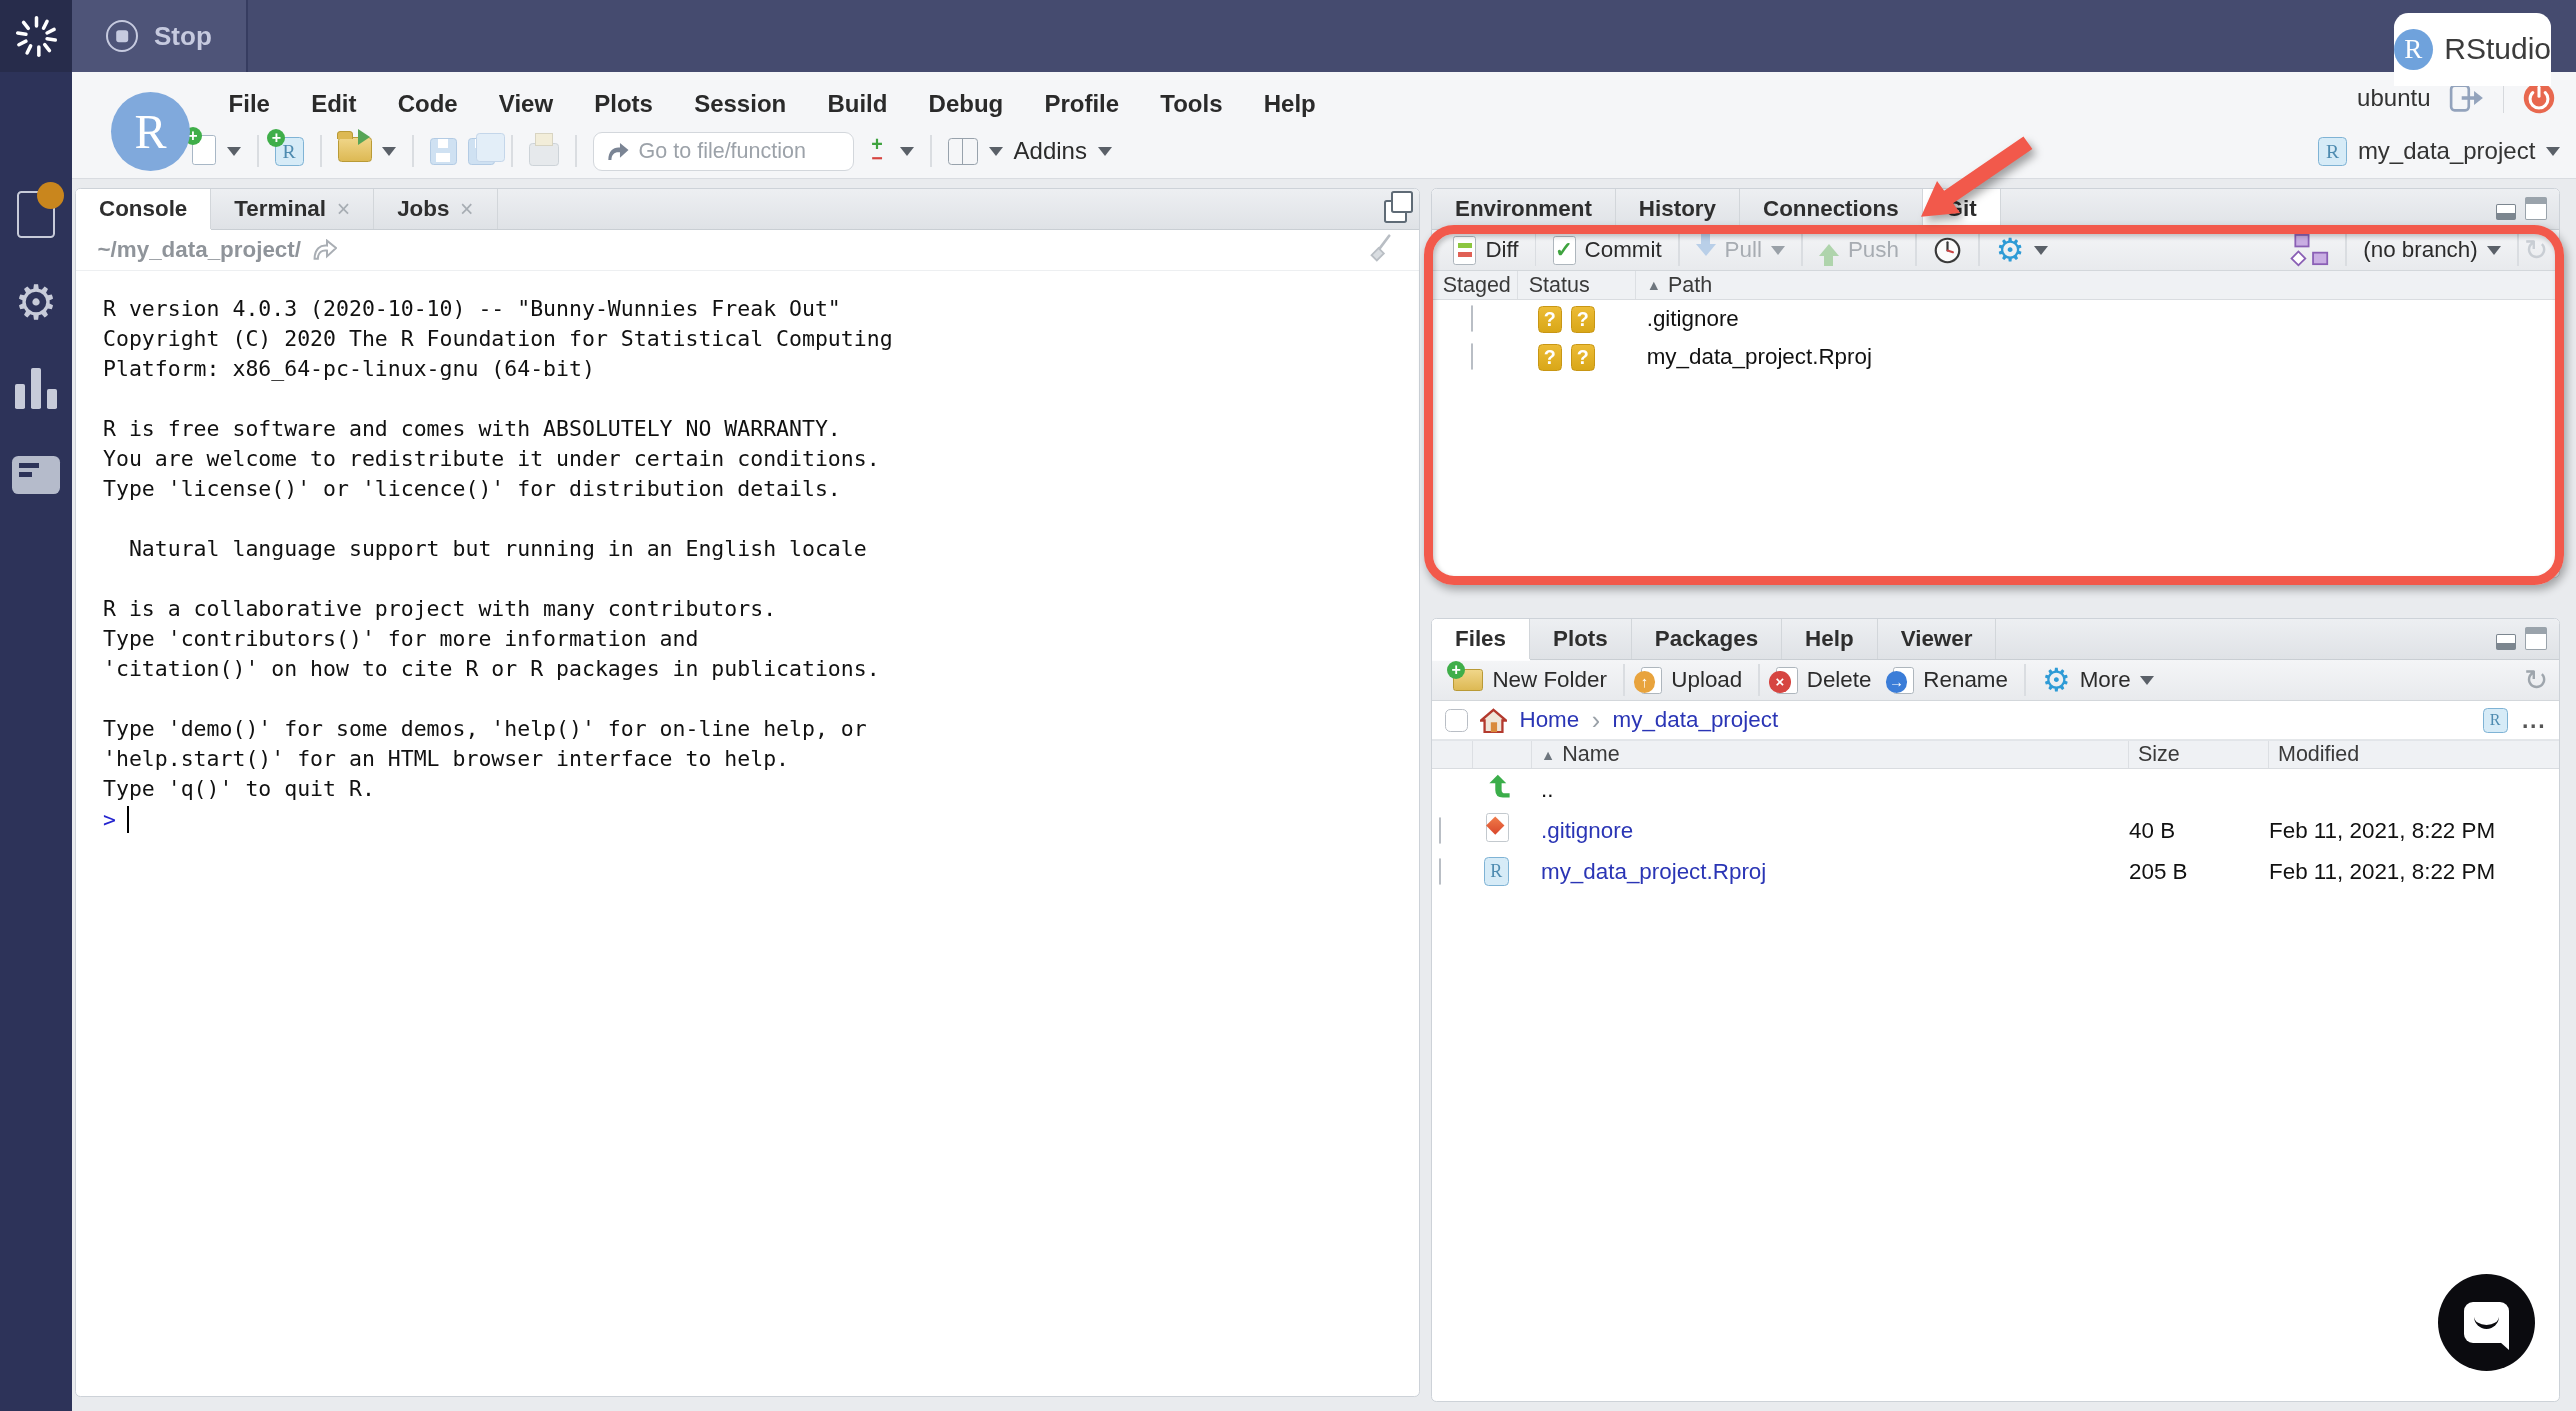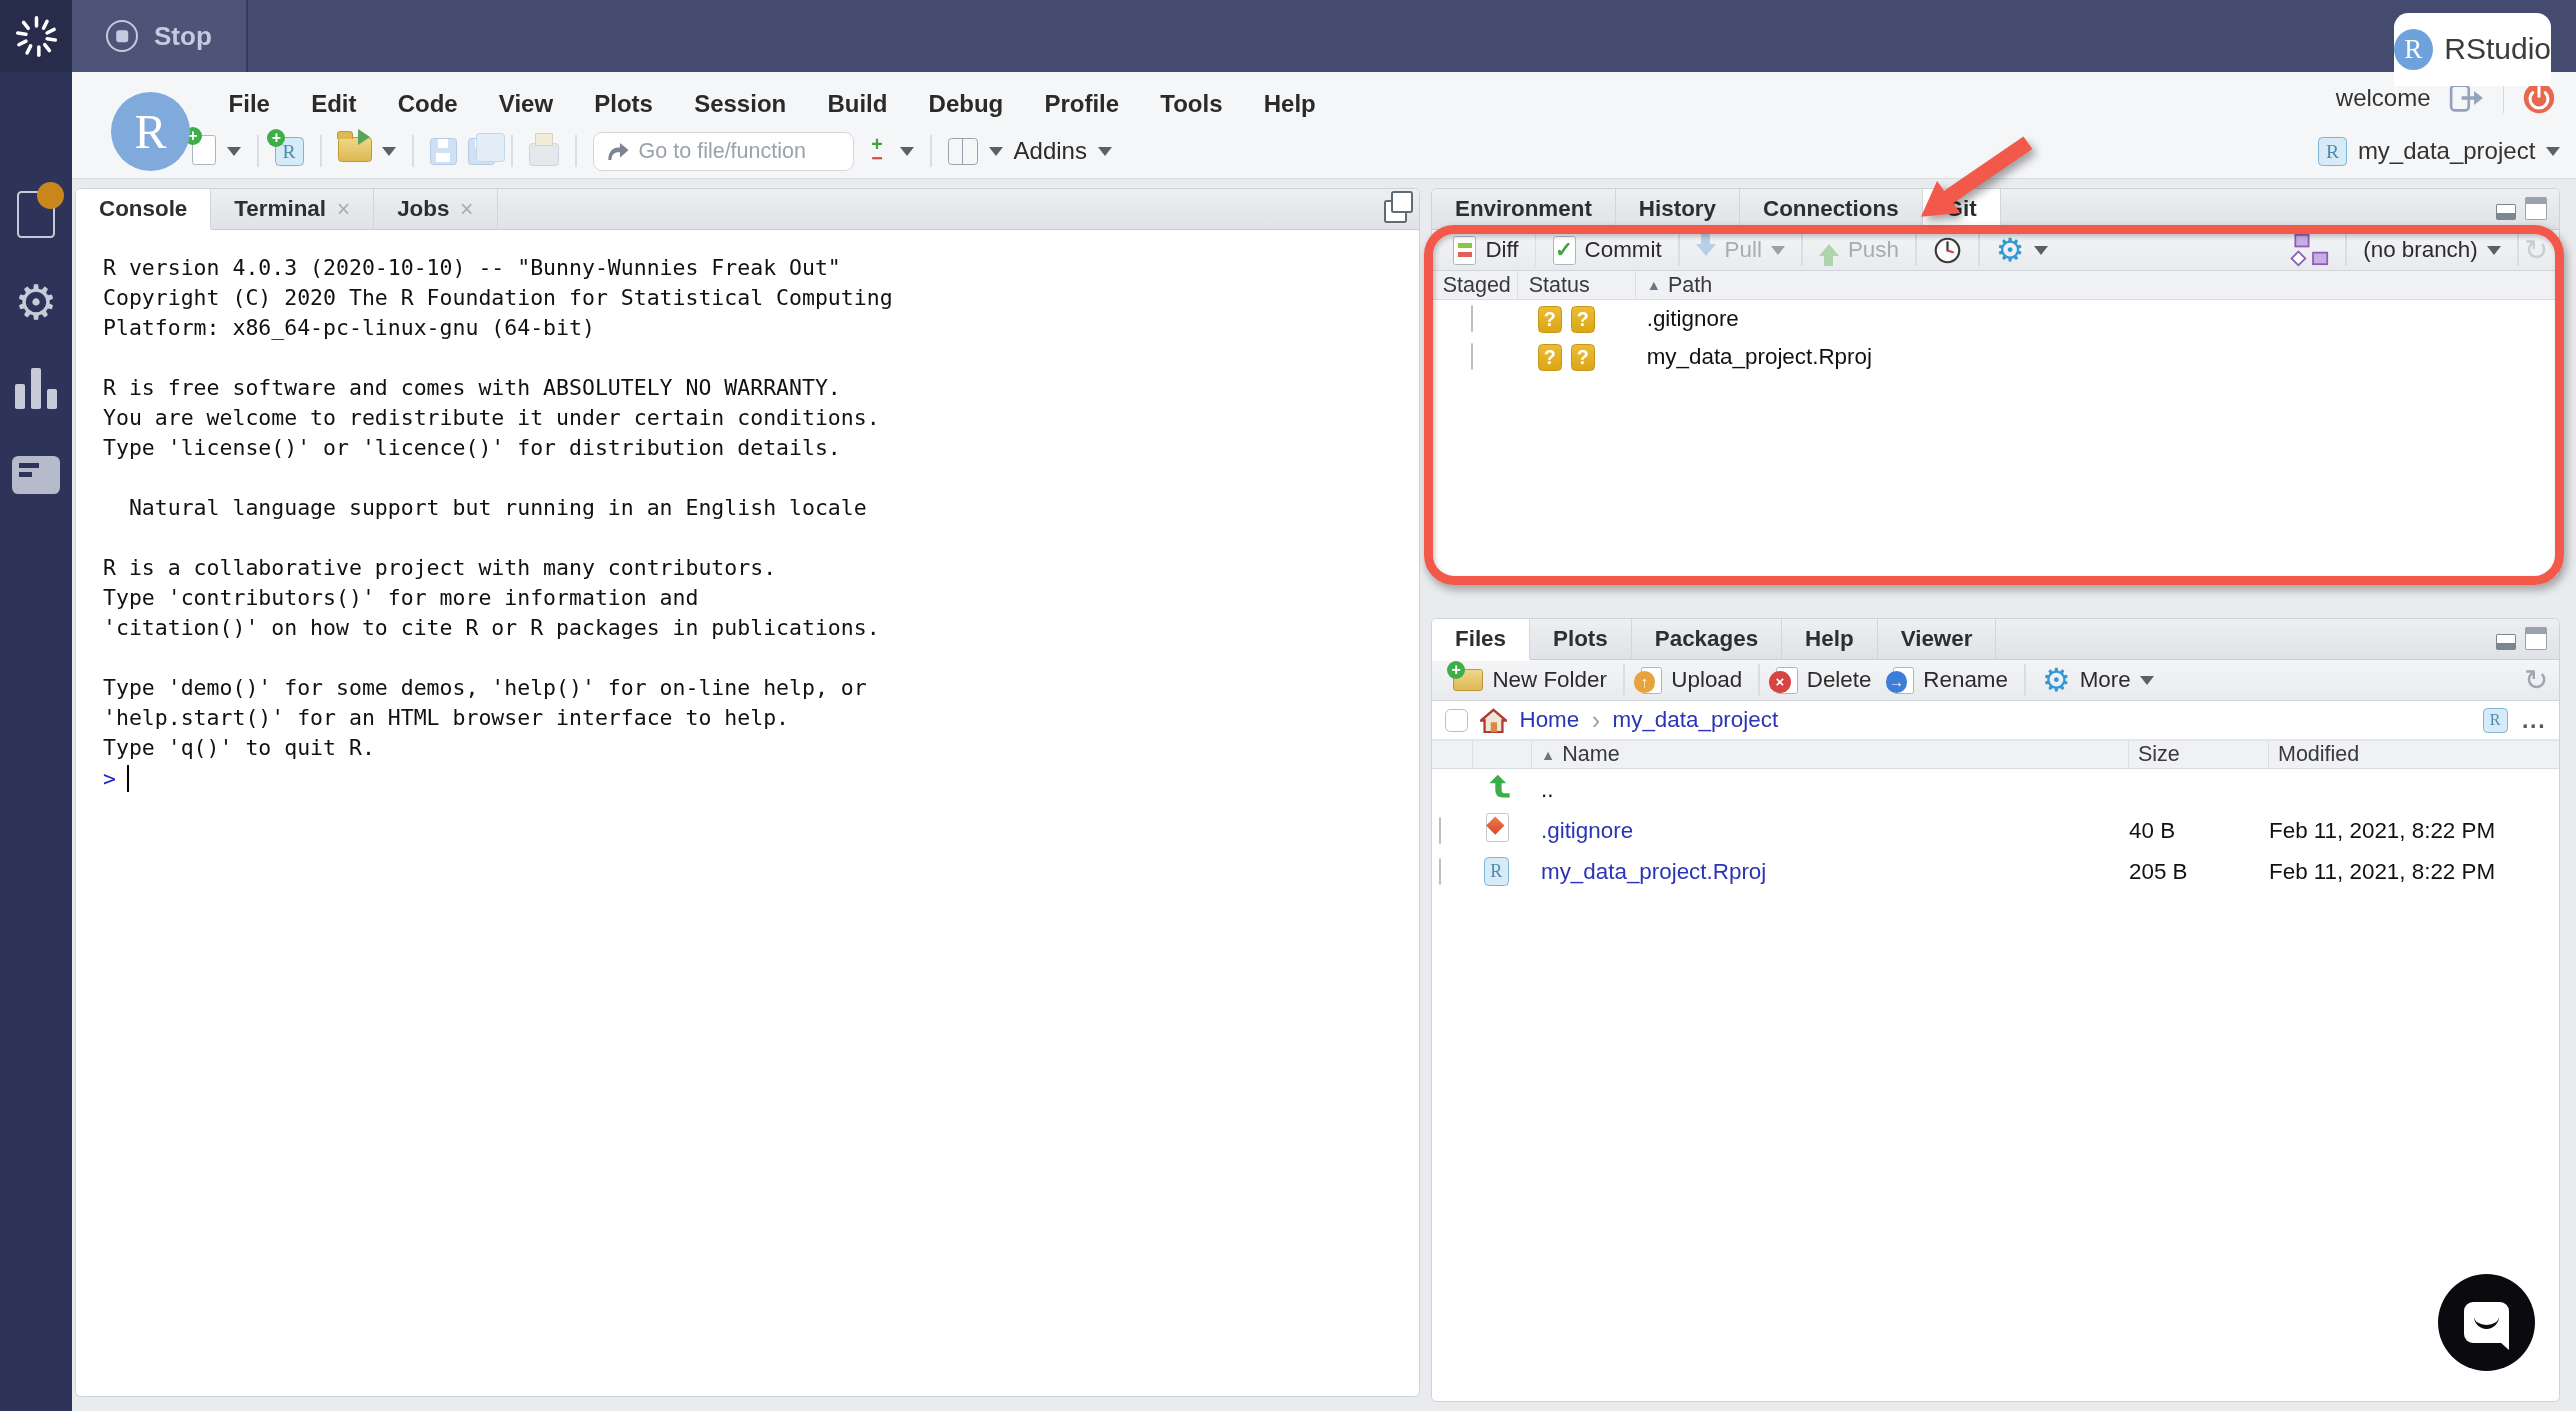--- a/index.html
+++ b/index.html
@@ -211,21 +211,21 @@
       <span class="mi">View</span>
       <span class="mi">Plots</span>
       <span class="mi">Session</span>
       <span class="mi">Build</span>
       <span class="mi">Debug</span>
       <span class="mi">Profile</span>
       <span class="mi">Tools</span>
       <span class="mi">Help</span>
     </div>
     <div class="menubar-right">
-      <span>welcome</span>
+      <span>ubuntu</span>
       <svg width="36" height="30" viewBox="0 0 40 34">
         <rect x="2" y="3" width="20" height="28" rx="4" fill="none" stroke="#93A3BC" stroke-width="3"></rect>
         <line x1="14" y1="17" x2="30" y2="17" stroke="#93A3BC" stroke-width="4"></line>
         <polygon points="28,9 38,17 28,25" fill="#93A3BC"></polygon>
       </svg>
       <span class="vdiv"></span>
       <svg width="34" height="34" viewBox="0 0 38 38">
         <circle cx="19" cy="19" r="17" fill="#E8684F"></circle>
         <path d="M12 13 A10 10 0 1 0 26 13" fill="none" stroke="#fff" stroke-width="3.4" stroke-linecap="round"></path>
         <line x1="19" y1="7" x2="19" y2="17" stroke="#fff" stroke-width="3.4" stroke-linecap="round"></line>
@@ -288,20 +288,32 @@
         <span>Terminal</span>
         <span class="x">×</span>
       </div>
       <div class="tab">
         <span>Jobs</span>
         <span class="x">×</span>
       </div>
       <div class="win-icons">
         <span class="restore-icon"></span>
       </div>
+    </div>
+    <div class="path-row">
+      <span class="path-text">~/my_data_project/</span>
+      <svg width="25" height="21.5" viewBox="0 0 30 26">
+        <path d="M3 24 C3 12 10 7 18 8 L18 2 L29 11 L18 21 L18 14 C12 13 7 16 7 24 Z" fill="none" stroke="#A9AEB4" stroke-width="2.4"></path>
+      </svg>
+      <span style="margin-left:auto">
+        <svg width="30" height="30" viewBox="0 0 34 34">
+          <line x1="24" y1="2" x2="12" y2="18" stroke="#B9BEC4" stroke-width="3" stroke-linecap="round"></line>
+          <path d="M12 16 L18 22 L10 30 L4 24 Z" fill="#D9DDE1" stroke="#B9BEC4" stroke-width="2"></path>
+        </svg>
+      </span>
     </div>
     <div class="console-body">
       <pre class="console-pre">R version 4.0.3 (2020-10-10) -- "Bunny-Wunnies Freak Out"
 Copyright (C) 2020 The R Foundation for Statistical Computing
 Platform: x86_64-pc-linux-gnu (64-bit)
 
 R is free software and comes with ABSOLUTELY NO WARRANTY.
 You are welcome to redistribute it under certain conditions.
 Type 'license()' or 'licence()' for distribution details.
 

